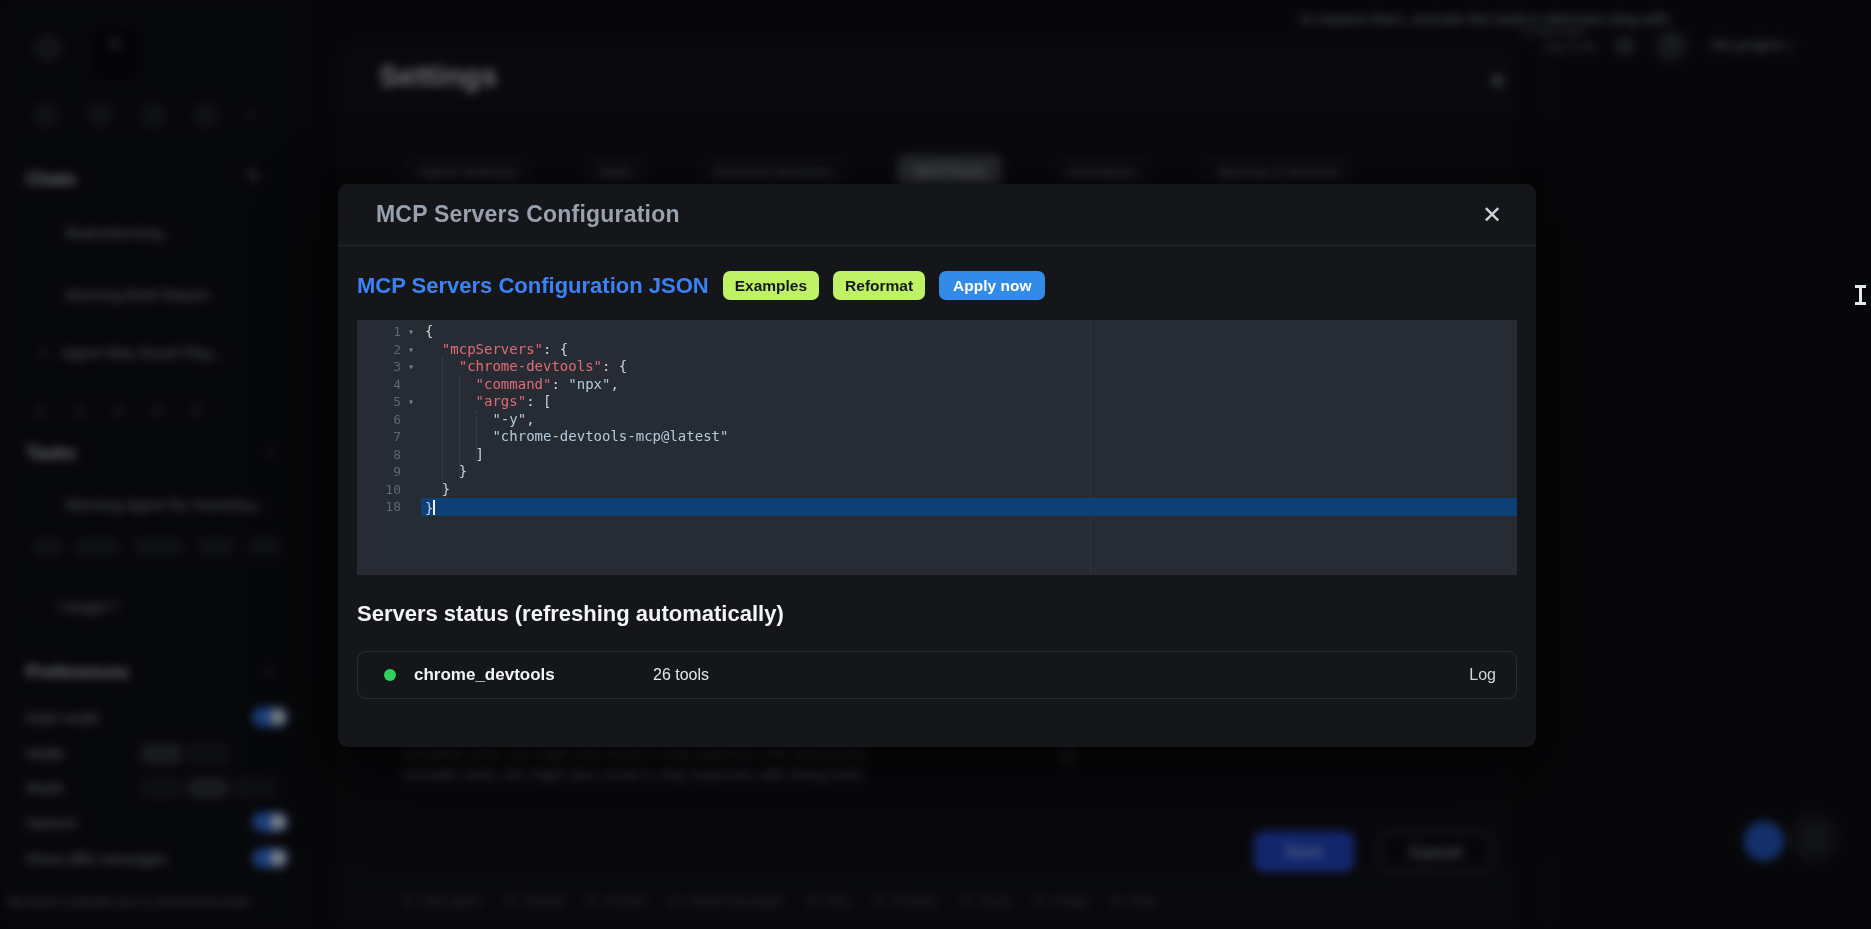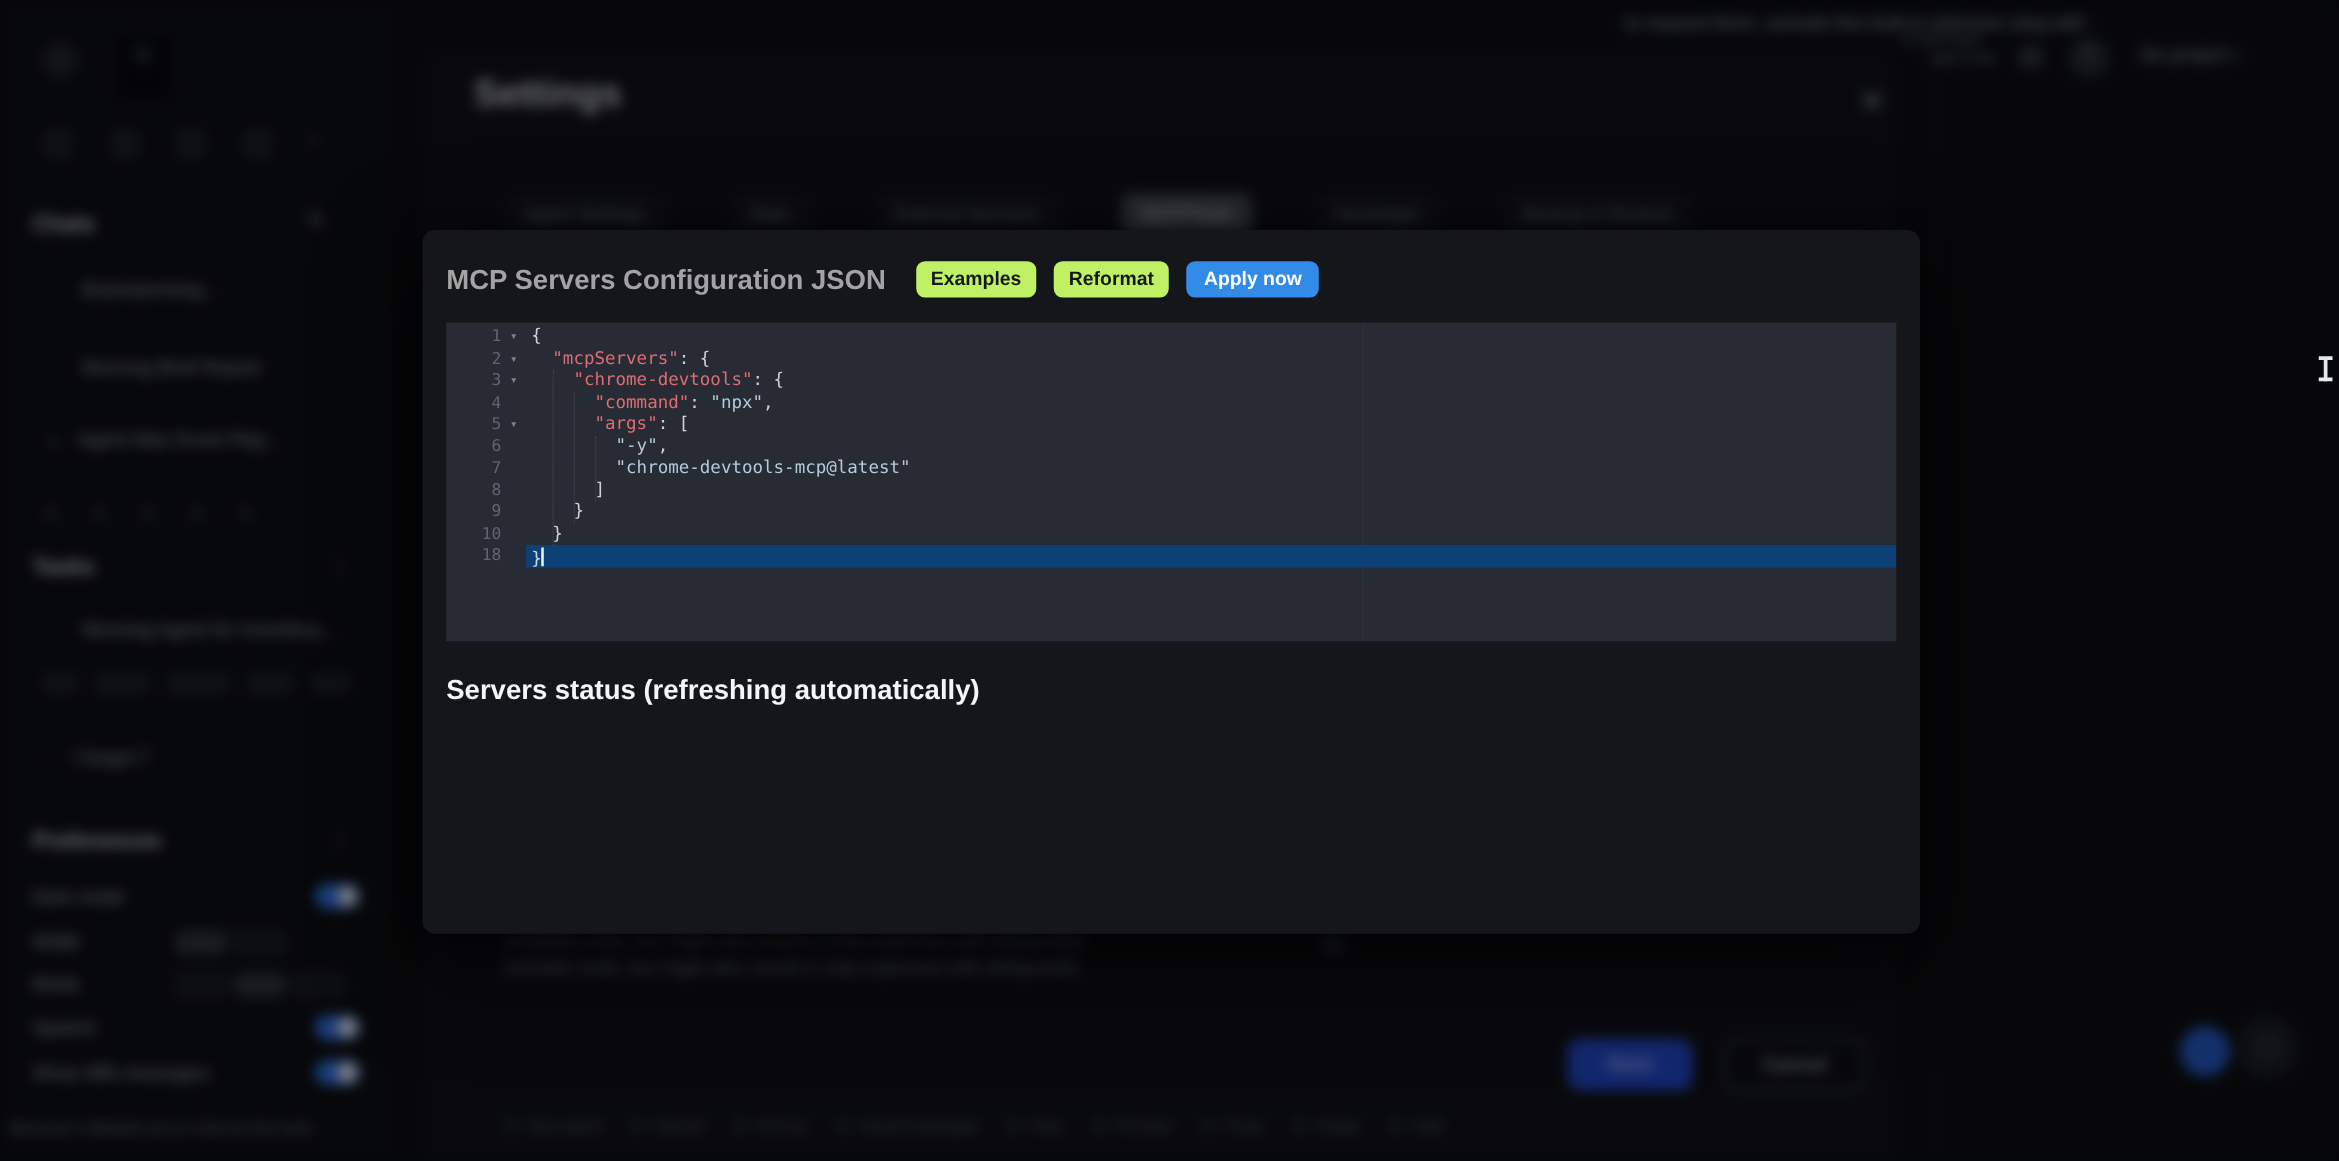--- a/index.html
+++ b/index.html
@@ -67,21 +67,21 @@
 
   
   .dim { position:absolute; inset:0; background:rgba(2,3,5,0.45); z-index:2; }
   .modal { position:absolute; left:338px; top:184px; width:1198px; height:563px; background:#151619;
            border-radius:10px; z-index:3; box-shadow:0 24px 80px rgba(0,0,0,.65), 0 4px 20px rgba(0,0,0,.5); }
   .modal-header { height:62px; display:flex; align-items:center; padding:0 34px 0 38px; border-bottom:1px solid #242629; }
   .modal-title { font-size:23px; font-weight:800; color:#98a2ae; letter-spacing:.2px; }
   .modal-close { margin-left:auto; font-size:24px; color:#c8d2dc; cursor:pointer; line-height:1; }
   .modal-body { padding:25px 19px 0 19px; }
   .json-row { display:flex; align-items:center; gap:14px; }
-  .json-heading { font-size:22px; font-weight:800; color:#a3a3a3; margin-right:10px; }
+  .json-heading { font-size:22px; font-weight:800; color:#3b82f6; margin-right:0; }
   .btn { height:29px; border:none; border-radius:7px; font-family:inherit; font-size:15.5px; font-weight:700;
          padding:0 12px; cursor:pointer; }
   .btn.light { background:#bef264; color:#17181b; }
   .btn.blue { background:#338be8; color:#ffffff; padding:0 14px; }
 
   .editor { position:relative; margin-top:20px; height:255px; background:#272c34; overflow:hidden;
             font-family:"DejaVu Sans Mono", monospace; font-size:14px; line-height:17.5px; }
   .print-margin { position:absolute; left:733px; top:0; bottom:0; width:1px; background:#2d323b; }
   .guide { position:absolute; width:0; border-left:1px dotted #3c4554; }
   .g1 { left:85px;  top:38px; height:140px; }
@@ -259,20 +259,24 @@
 
     <div class="abs fab fab-blue"></div>
     <div class="abs fab fab-dark">
         <i></i>
       </div>
   </div>
 
   <div class="dim"></div>
 
   <div class="modal">
+    <div class="modal-header">
+      <div class="modal-title">MCP Servers Configuration</div>
+      <div class="modal-close">✕</div>
+    </div>
     <div class="modal-body">
       <div class="json-row">
         <div class="json-heading">MCP Servers Configuration JSON</div>
         <button class="btn light">Examples</button>
         <button class="btn light">Reformat</button>
         <button class="btn blue">Apply now</button>
       </div>
 
       <div class="editor">
         <div class="print-margin"></div>
@@ -332,20 +336,28 @@
             </div>
             <div class="ed-line active">
               <span class="ed-num">18</span>
               <span class="ed-fold"></span>
               <span class="ed-code"><span class="tok-punct">}</span><span class="ed-cursor"></span></span>
             </div>
           </div>
       </div>
 
       <div class="status-heading">Servers status (refreshing automatically)</div>
+      <div>
+          <div class="server-row">
+            <span class="srv-dot"></span>
+            <span class="srv-name">chrome_devtools</span>
+            <span class="srv-tools">26 tools</span>
+            <span class="srv-log">Log</span>
+          </div>
+        </div>
     </div>
   </div>
 
   <div class="ibeam">
     <div class="ib-cap ib-top"></div>
       <div class="ib-bar"></div>
       <div class="ib-cap ib-bot"></div>
   </div>
 </div>
 

